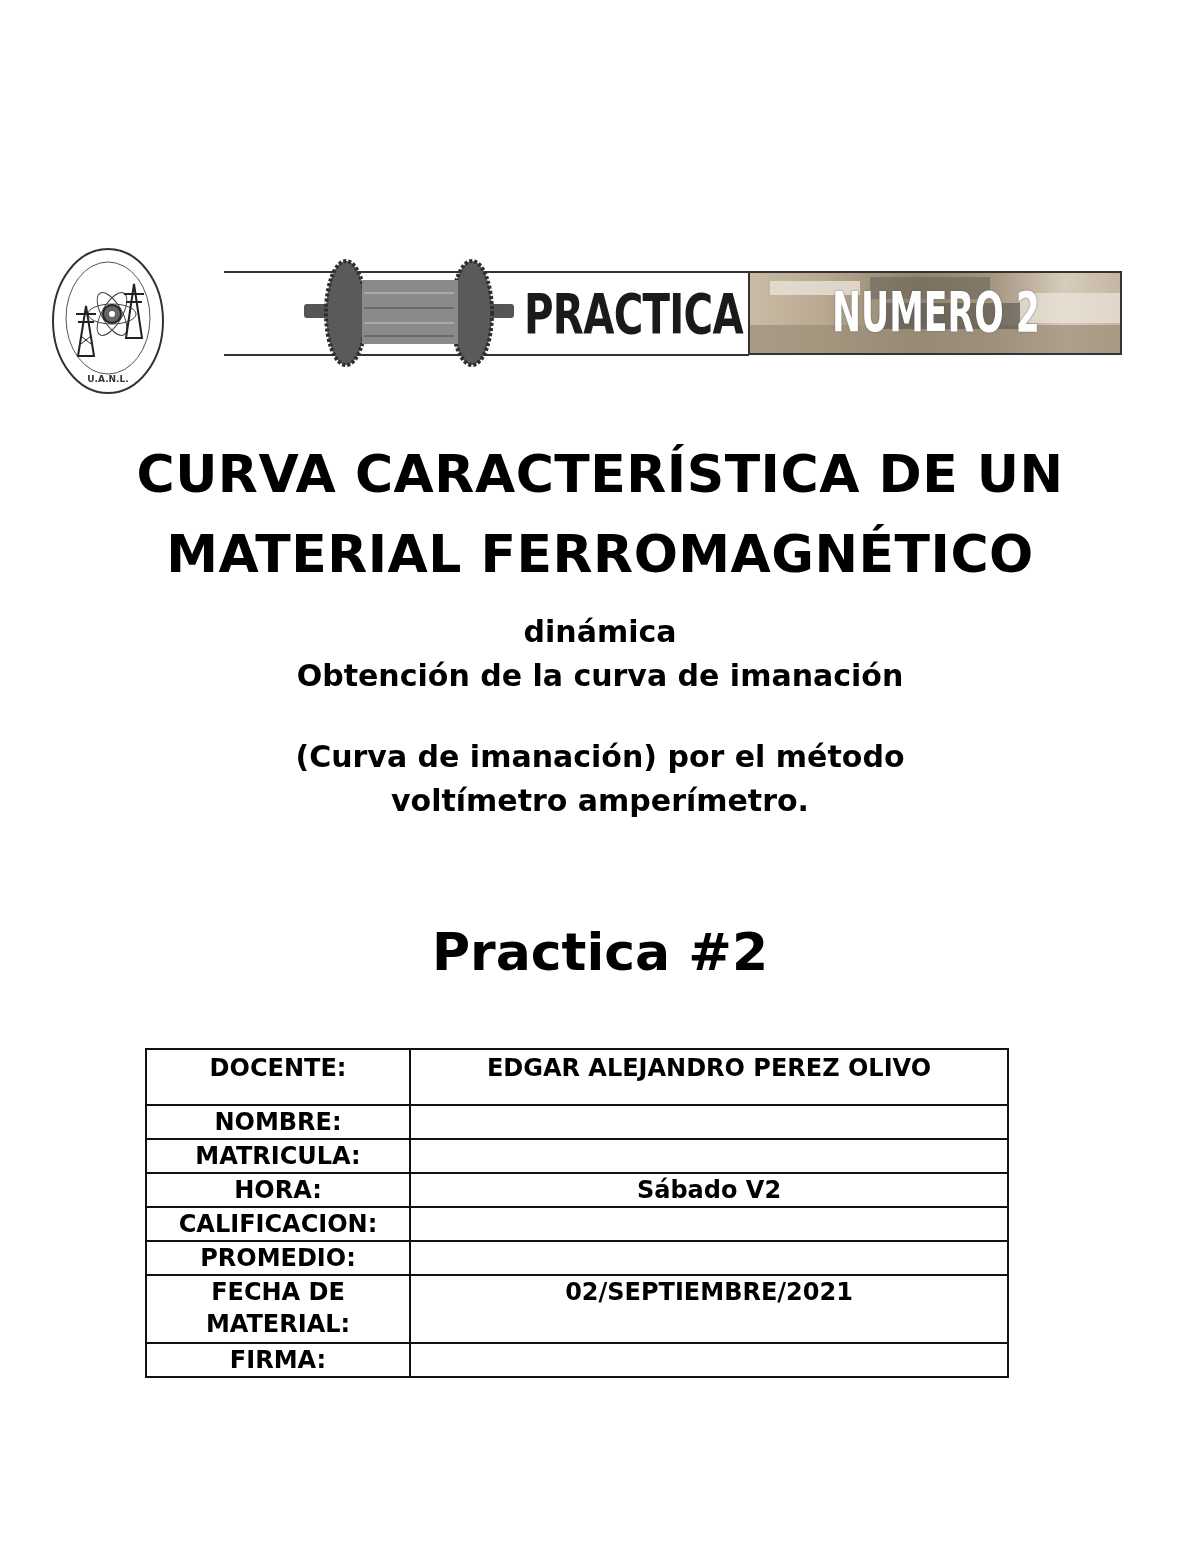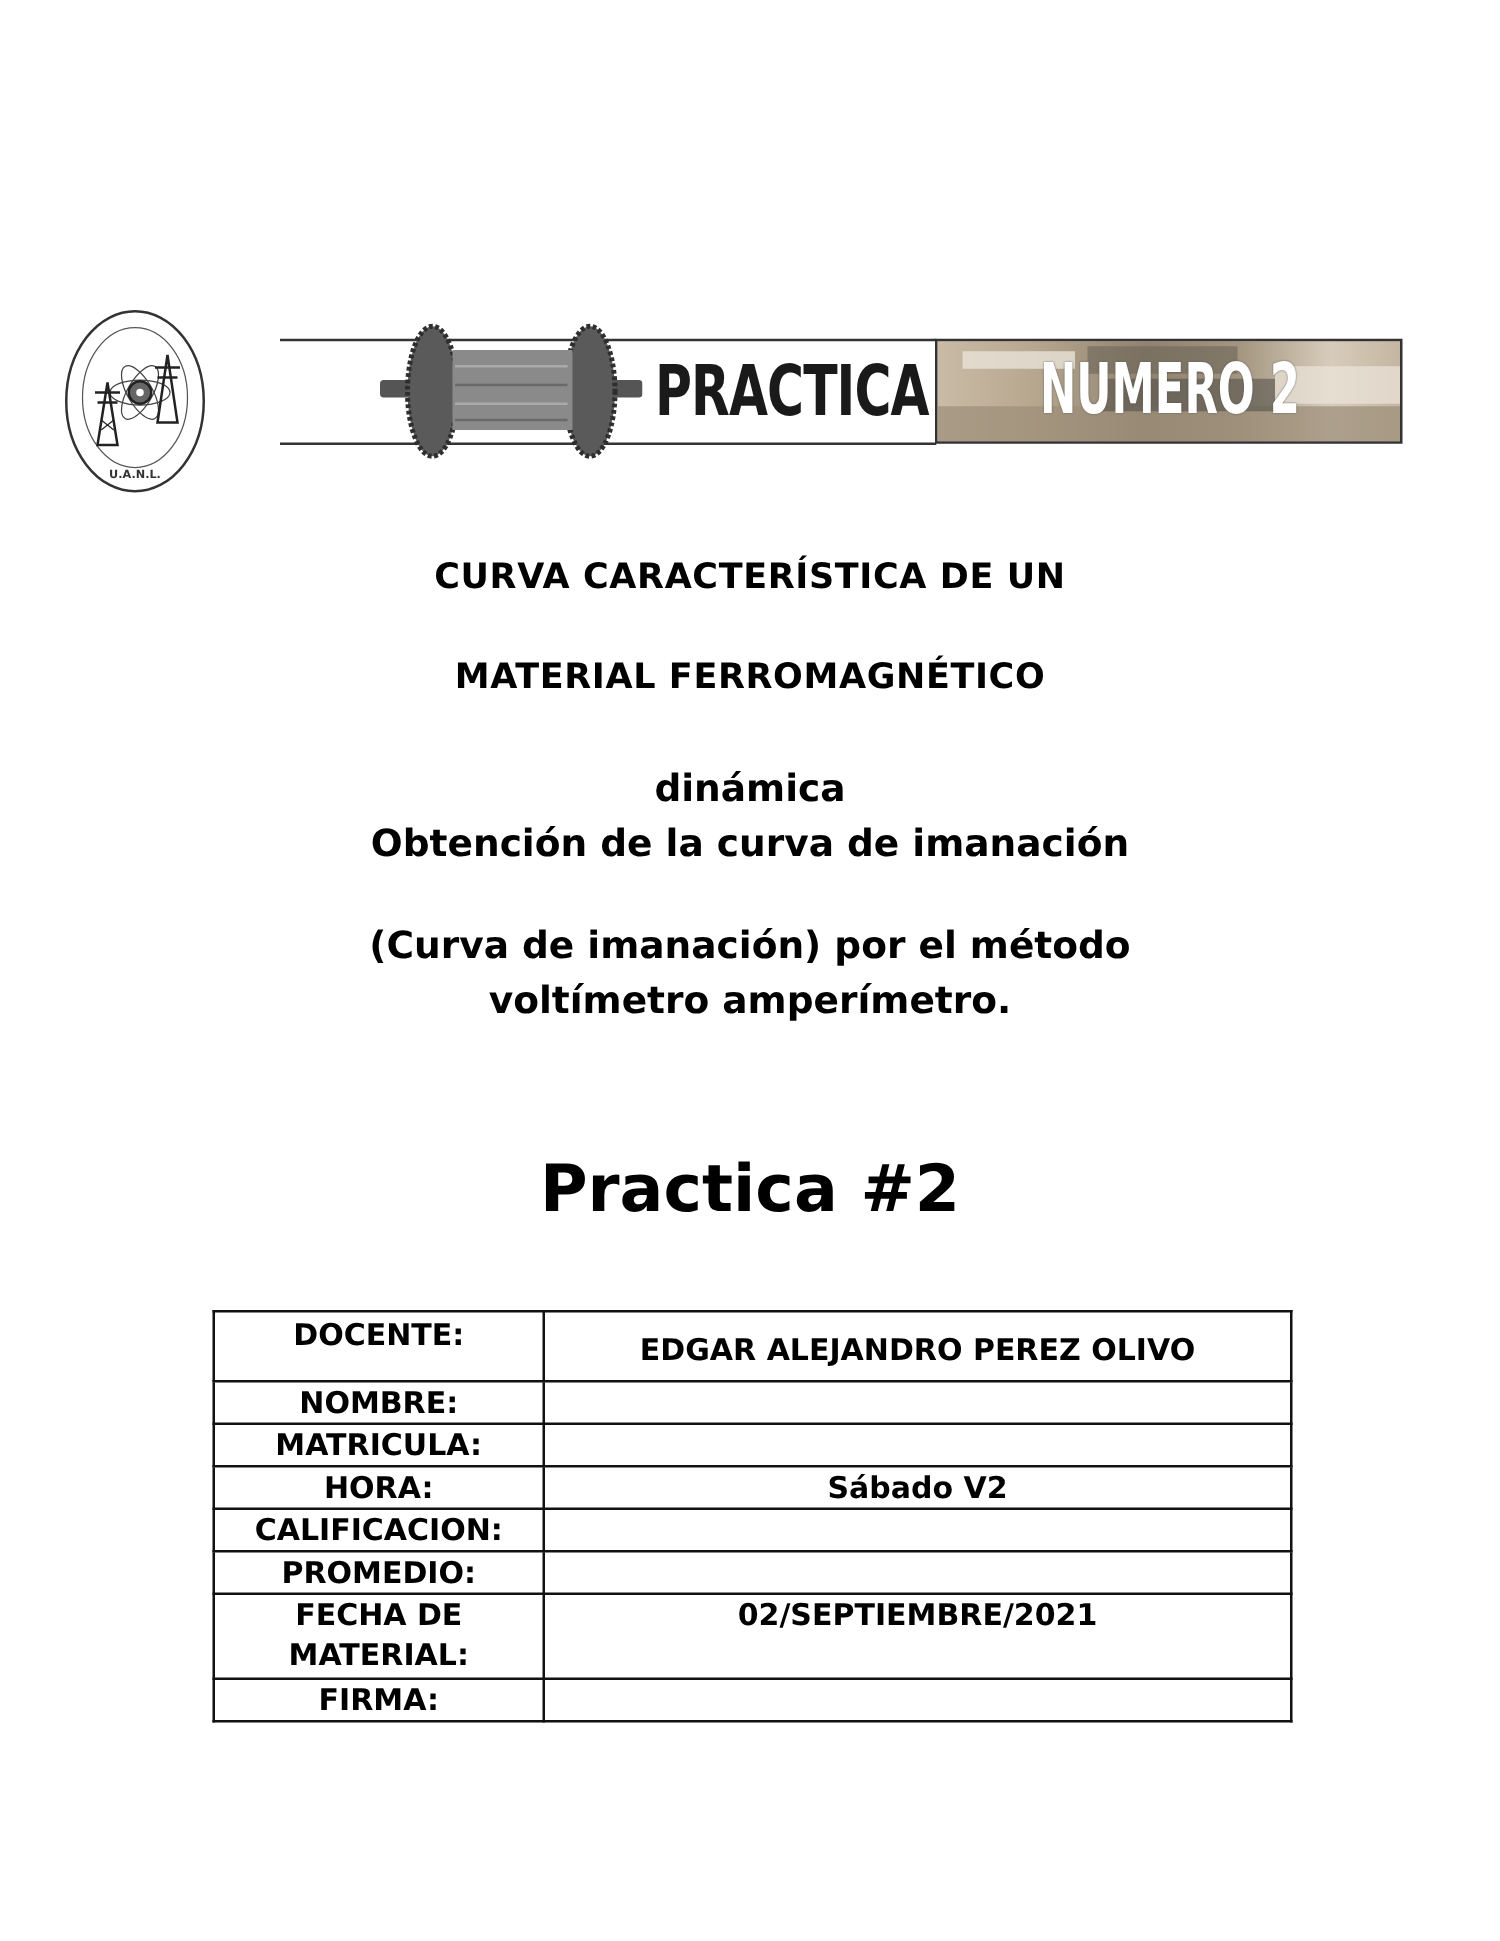--- a/index.html
+++ b/index.html
@@ -64,34 +64,34 @@
     transform-origin: left center;
     color: #ffffff;
     text-shadow: 0 0 2px #555;
     white-space: nowrap;
   }
   .motor { position: absolute; left: 80px; top: 0; width: 210px; height: 110px; }
 
   
   .title {
     left: 0; width: 1200px; text-align: center;
-    font-weight: bold; font-size: 28px; letter-spacing: 0.5px;
+    font-weight: bold; font-size: 52px; letter-spacing: 0.5px;
   }
   .subtitle {
     left: 200px; width: 800px; text-align: center;
     font-weight: bold; font-size: 30px; line-height: 44px;
   }
   .big-title {
     left: 0; width: 1200px; text-align: center;
     font-weight: bold; font-size: 52px;
   }
 
   
   .info-table {
-    left: 170px; top: 1048px;
+    left: 145px; top: 1048px;
     border-collapse: collapse;
     width: 864px;
   }
   .info-table td {
     border: 2.5px solid #111;
     padding: 0;
     font-weight: bold;
     font-size: 24px;
     text-align: center;
     vertical-align: top;
@@ -167,21 +167,21 @@
   <div>(Curva de imanación) por el método</div>
   <div>voltímetro amperímetro.</div>
 </div>
 
 <div class="abs big-title" style="top:922px;">Practica #2</div>
 
 <table class="abs info-table">
   <tbody>
       <tr style="height:56px;">
     <td class="lbl" style="padding-top:2px;">DOCENTE:</td>
-    <td style="padding-top:14px;">EDGAR ALEJANDRO PEREZ OLIVO</td>
+    <td style="padding-top:2px;">EDGAR ALEJANDRO PEREZ OLIVO</td>
   </tr>
   <tr style="height:33px;">
     <td class="lbl">NOMBRE:</td>
     <td></td>
   </tr>
   <tr style="height:33px;">
     <td class="lbl">MATRICULA:</td>
     <td></td>
   </tr>
   <tr style="height:33px;">

